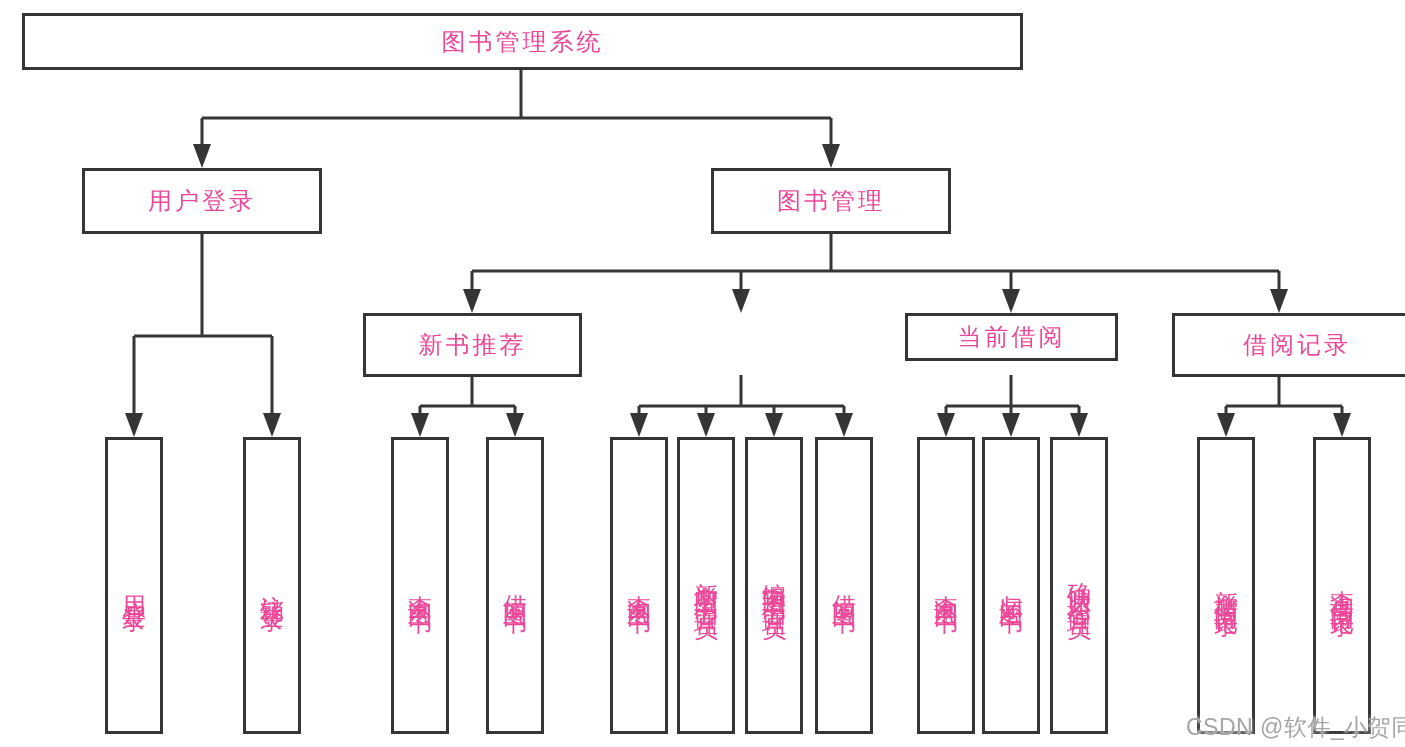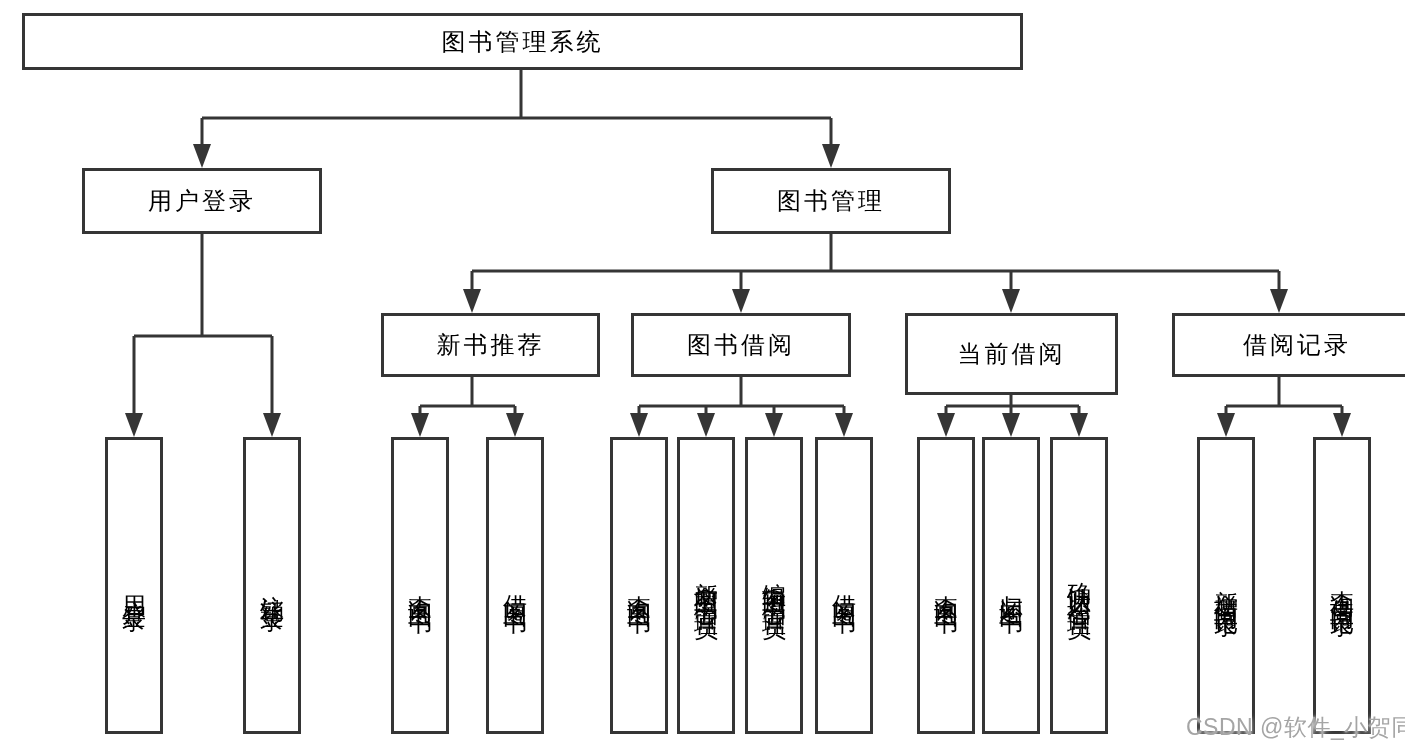--- a/index.html
+++ b/index.html
@@ -3,36 +3,36 @@
 <meta charset="utf-8">
 <style>
   html,body { margin:0; padding:0; background:#ffffff; }
   #canvas {
     position:relative; width:1405px; height:747px; background:#ffffff;
     font-family:"Liberation Sans","DejaVu Sans",sans-serif; overflow:hidden;
   }
   svg.connectors { position:absolute; left:0; top:0; width:1405px; height:747px; }
   .box {
     position:absolute; box-sizing:border-box; background:#ffffff;
-    border:3px solid #353535; color:#000000;
+    border:3px solid #353535; color:#ec4899;
     display:flex; align-items:center; justify-content:center;
     text-align:center;
   }
   .h-box { font-size:24px; letter-spacing:3px; }
   .v-box {
     writing-mode:vertical-rl; text-orientation:mixed;
     font-size:24px; letter-spacing:5px; line-height:1;
   }
   
   #n-root   { left:22px;  top:13px;  width:1001px; height:57px; }
   #n-ul     { left:82px;  top:168px; width:240px;  height:66px; }
   #n-bm     { left:711px; top:168px; width:240px;  height:66px;text-align:right; }
-  #n-nbr    { left:381px; top:313px; width:219px;  height:64px; }
+  #n-nbr    { left:363px; top:313px; width:219px;  height:64px; }
   #n-bb     { left:631px; top:313px; width:220px;  height:64px; }
-  #n-cb     { left:905px; top:313px; width:213px;  height:82px; }
+  #n-cb     { left:905px; top:313px; width:213px;  height:48px; }
   #n-br     { left:1172px;top:313px; width:250px;  height:64px; }
   .leaf     { top:437px; width:58px; height:297px; }
   #l-ul-login   { left:105px; }
   #l-ul-logout  { left:243px; }
   #l-nbr-query  { left:391px; }
   #l-nbr-borrow { left:486px; }
   #l-bb-query   { left:610px; }
   #l-bb-add     { left:677px; }
   #l-bb-edit    { left:745px; }
   #l-bb-borrow  { left:815px; }
@@ -105,21 +105,20 @@
       <polygon points="1333,413 1351,413 1342,437"></polygon>
     </g>
   </svg>
 
   <div class="box h-box" id="n-root">图书管理系统</div>
 
   <div class="box h-box" id="n-ul">用户登录</div>
   <div class="box h-box" id="n-bm">图书管理</div>
 
   <div class="box h-box" id="n-nbr">新书推荐</div>
-  <div class="box h-box" id="n-bb">图书借阅</div>
   <div class="box h-box" id="n-cb">当前借阅</div>
   <div class="box h-box" id="n-br">借阅记录</div>
 
   <div class="box v-box leaf" id="l-ul-login">用户登录</div>
   <div class="box v-box leaf" id="l-ul-logout">注销登录</div>
 
   <div class="box v-box leaf" id="l-nbr-query">查询图书</div>
   <div class="box v-box leaf" id="l-nbr-borrow">借阅图书</div>
 
   <div class="box v-box leaf" id="l-bb-query">查询图书</div>

